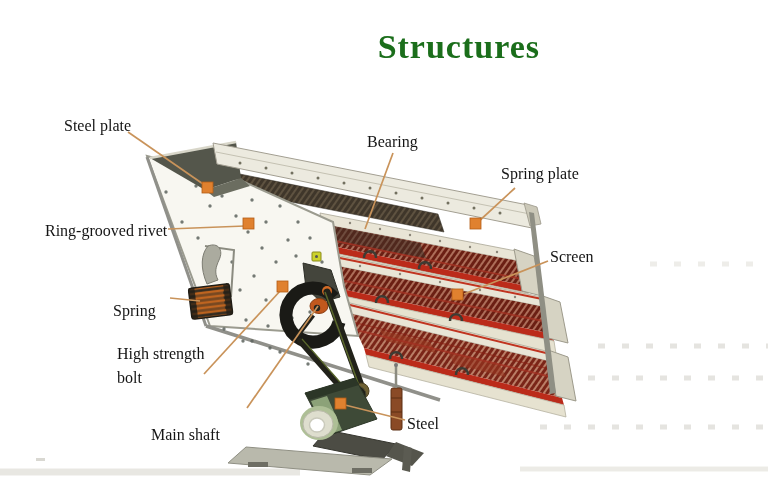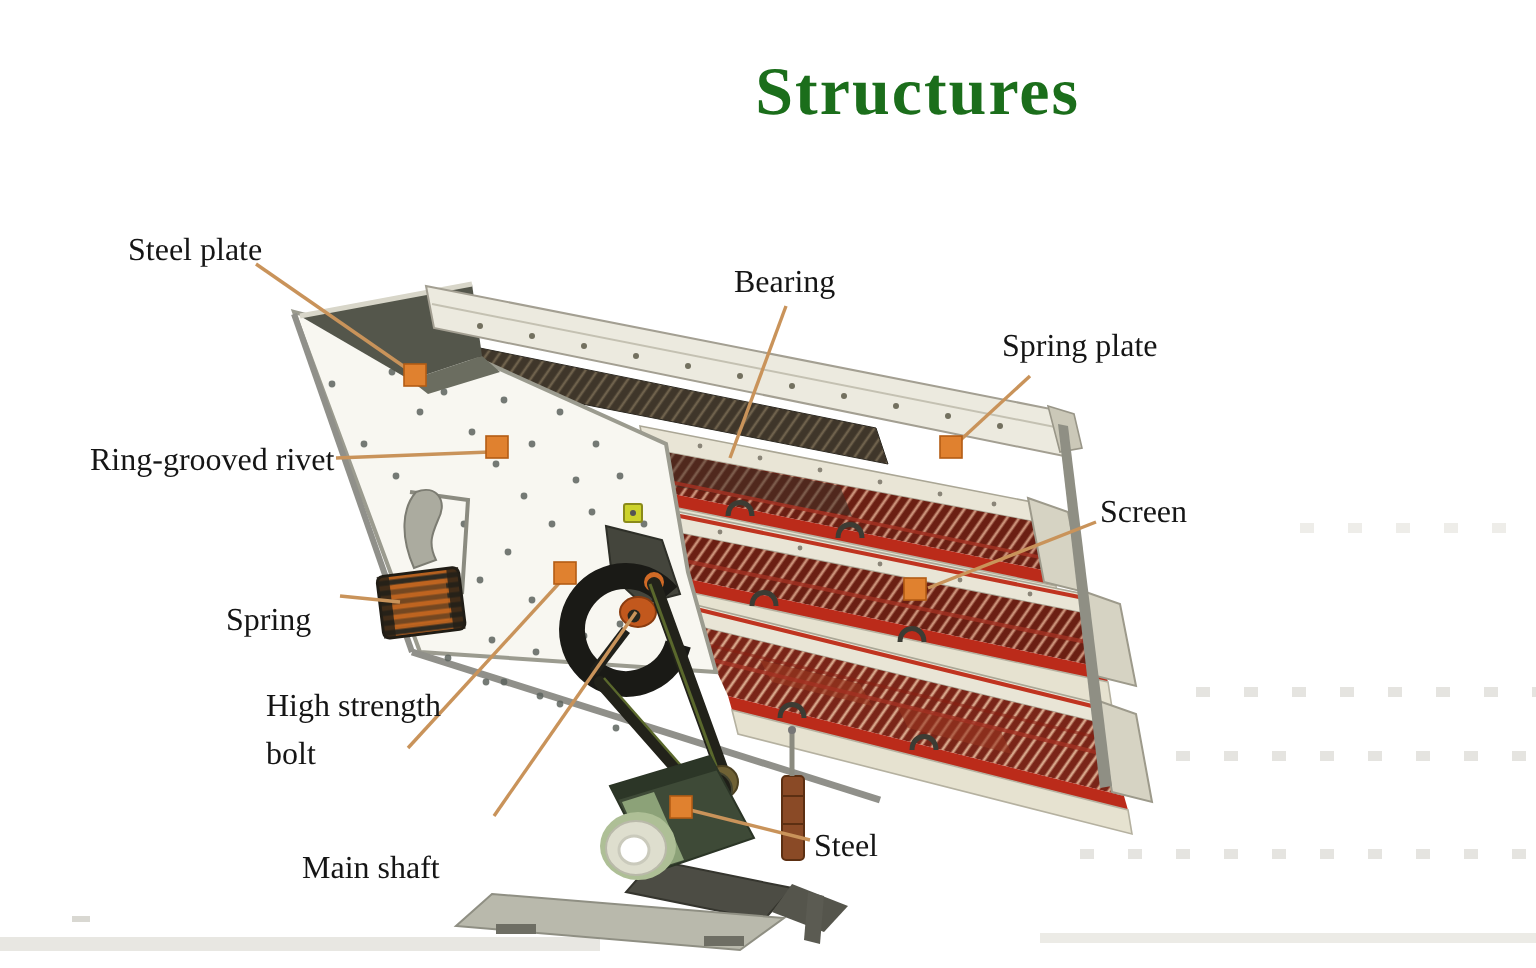--- a/index.html
+++ b/index.html
@@ -253,16 +253,16 @@
 </svg>
 
   <div id="page-title">Structures</div>
 
   <div class="lbl" style="left:64px;top:114px">Steel plate</div>
   <div class="lbl" style="left:367px;top:130px">Bearing</div>
   <div class="lbl" style="left:501px;top:162px">Spring plate</div>
   <div class="lbl wrap" style="left:45px;top:219px;width:128px">Ring-grooved rivet</div>
   <div class="lbl" style="left:550px;top:245px">Screen</div>
   <div class="lbl" style="left:113px;top:299px">Spring</div>
-  <div class="lbl wrap" style="left:133px;top:342px;width:116px">High strength bolt</div>
+  <div class="lbl wrap" style="left:117px;top:342px;width:116px">High strength bolt</div>
   <div class="lbl" style="left:151px;top:423px">Main shaft</div>
   <div class="lbl" style="left:407px;top:412px">Steel</div>
 </div>
 
 </body></html>

